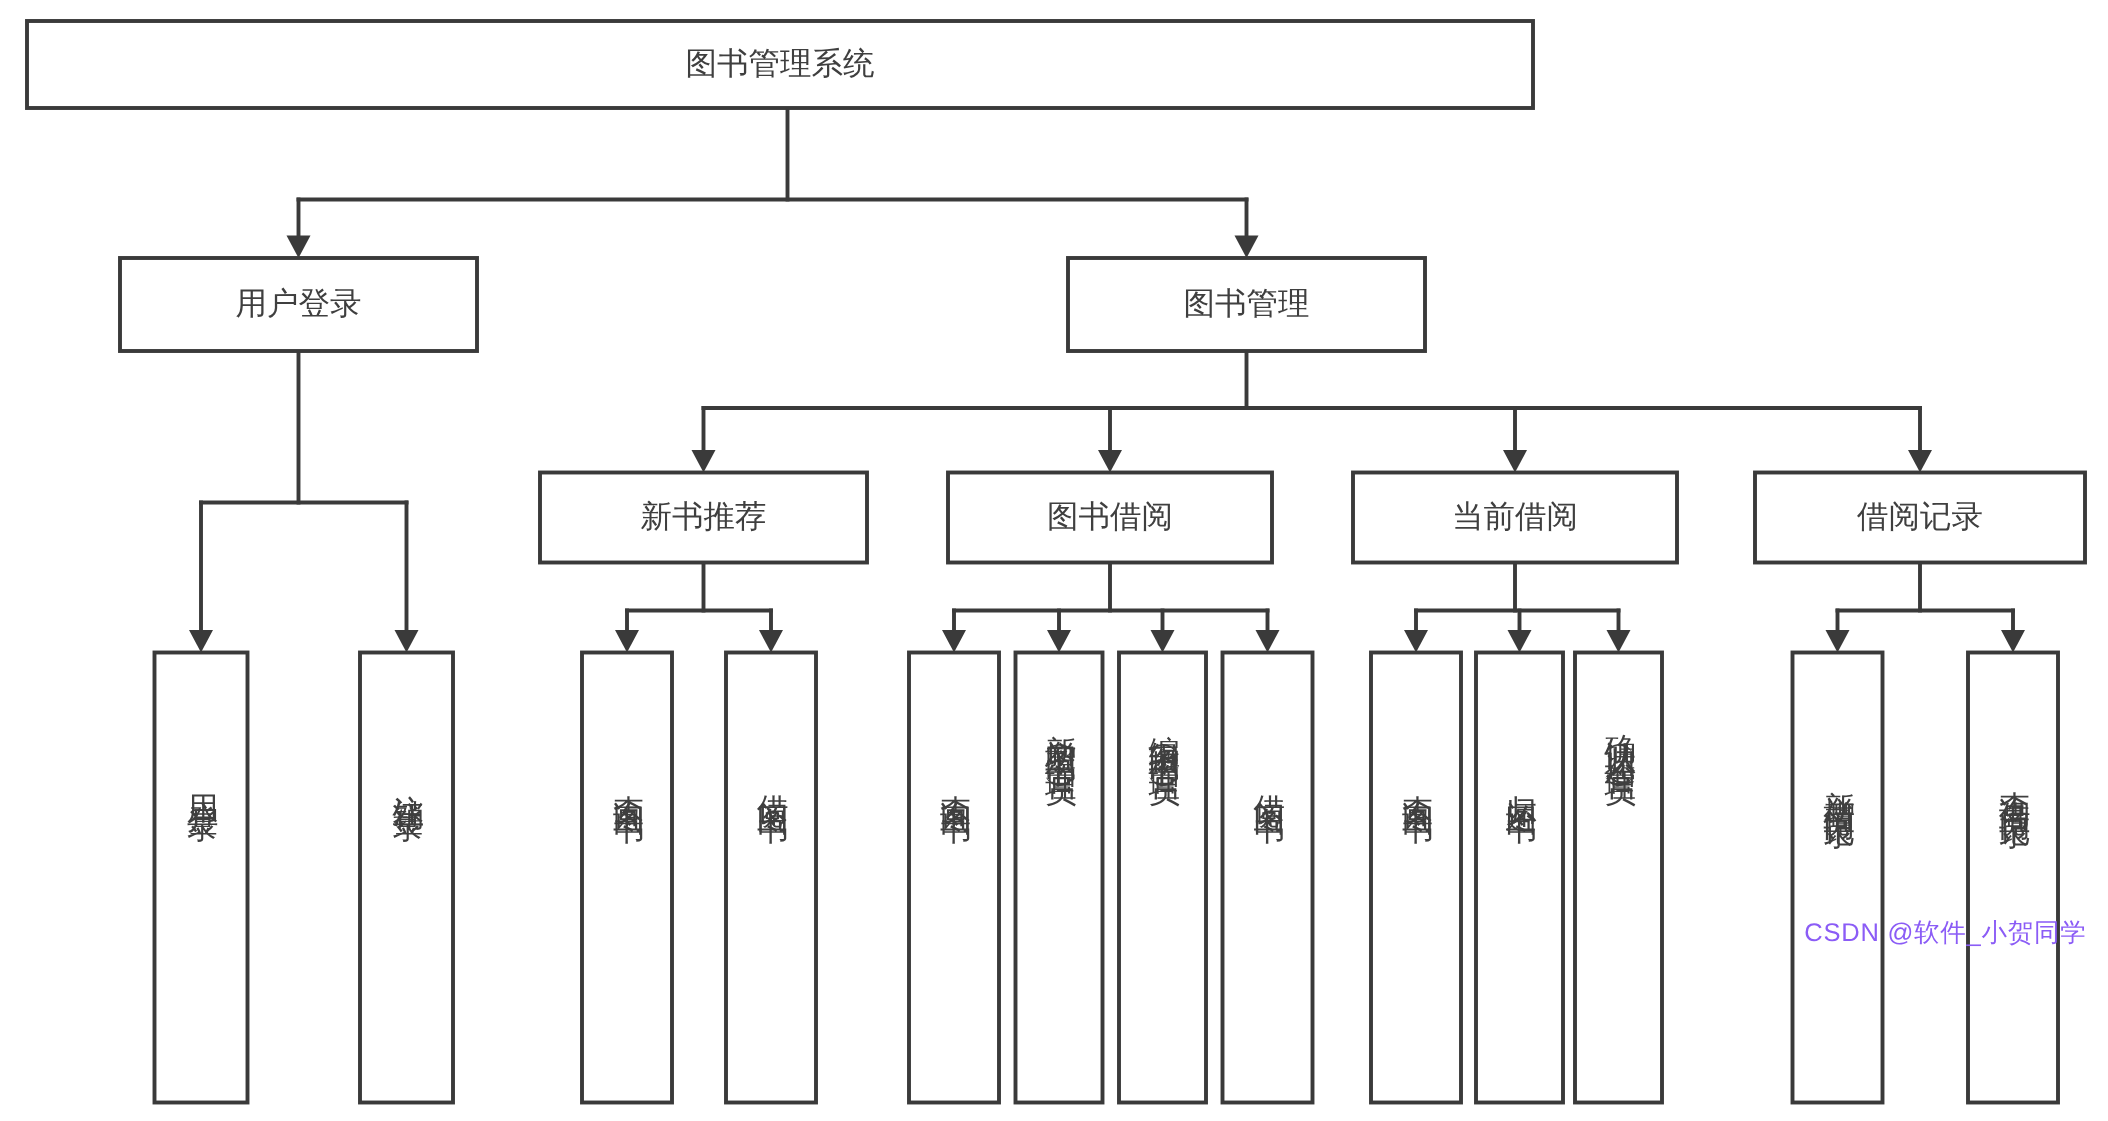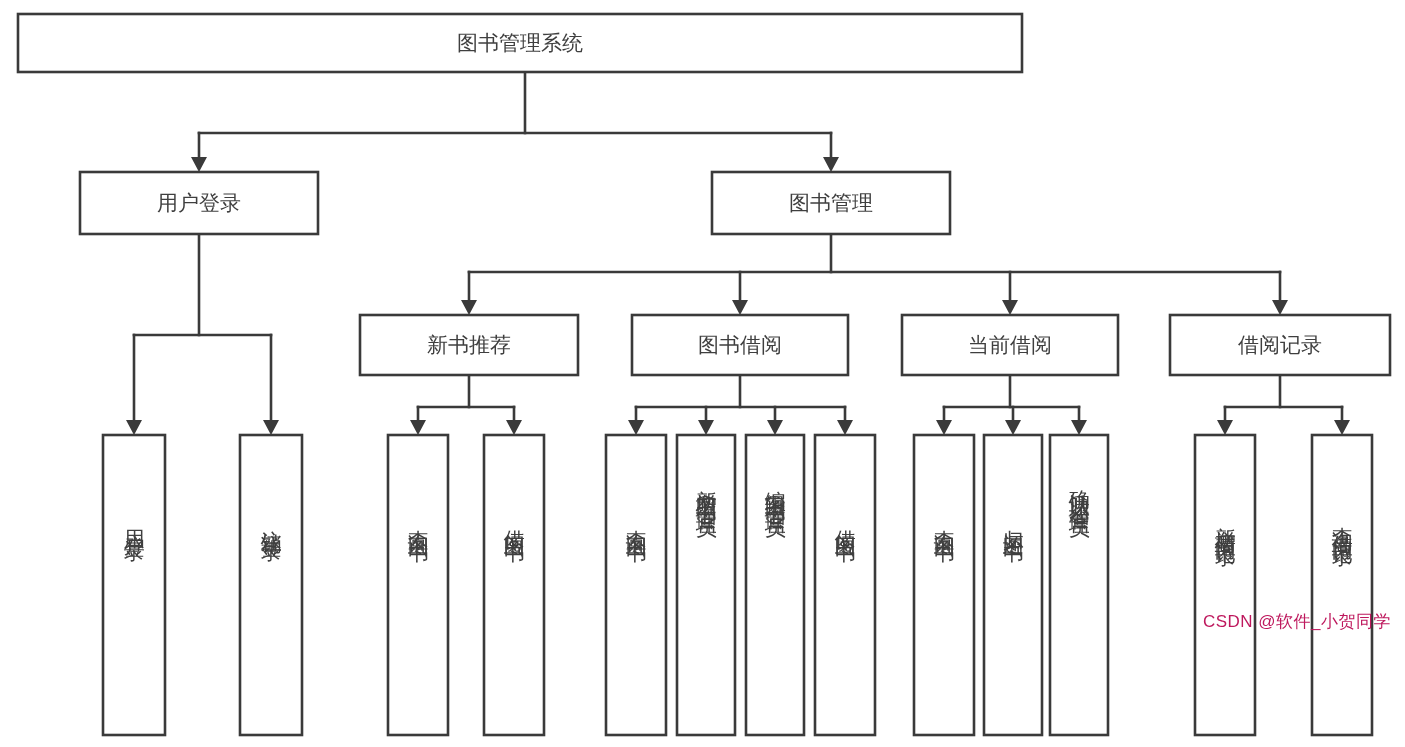--- a/index.html
+++ b/index.html
@@ -65,21 +65,21 @@
     letter-spacing: 4px;
     color: #3f3f3f;
     white-space: nowrap;
   }
   .watermark {
     position: absolute;
     right: 14px;
     bottom: 6px;
     font-family: "Liberation Sans", "DejaVu Sans", sans-serif;
     font-size: 17px;
-    color: #be185d;
+    color: #8b5cf6;
     letter-spacing: 0.5px;
     white-space: nowrap;
   }
 </style>
 </head>
 <body>
 
 <div id="diagram-root">
   <svg id="diagram-svg" viewBox="0 0 1405 747">
     <g id="connectors-layer">

